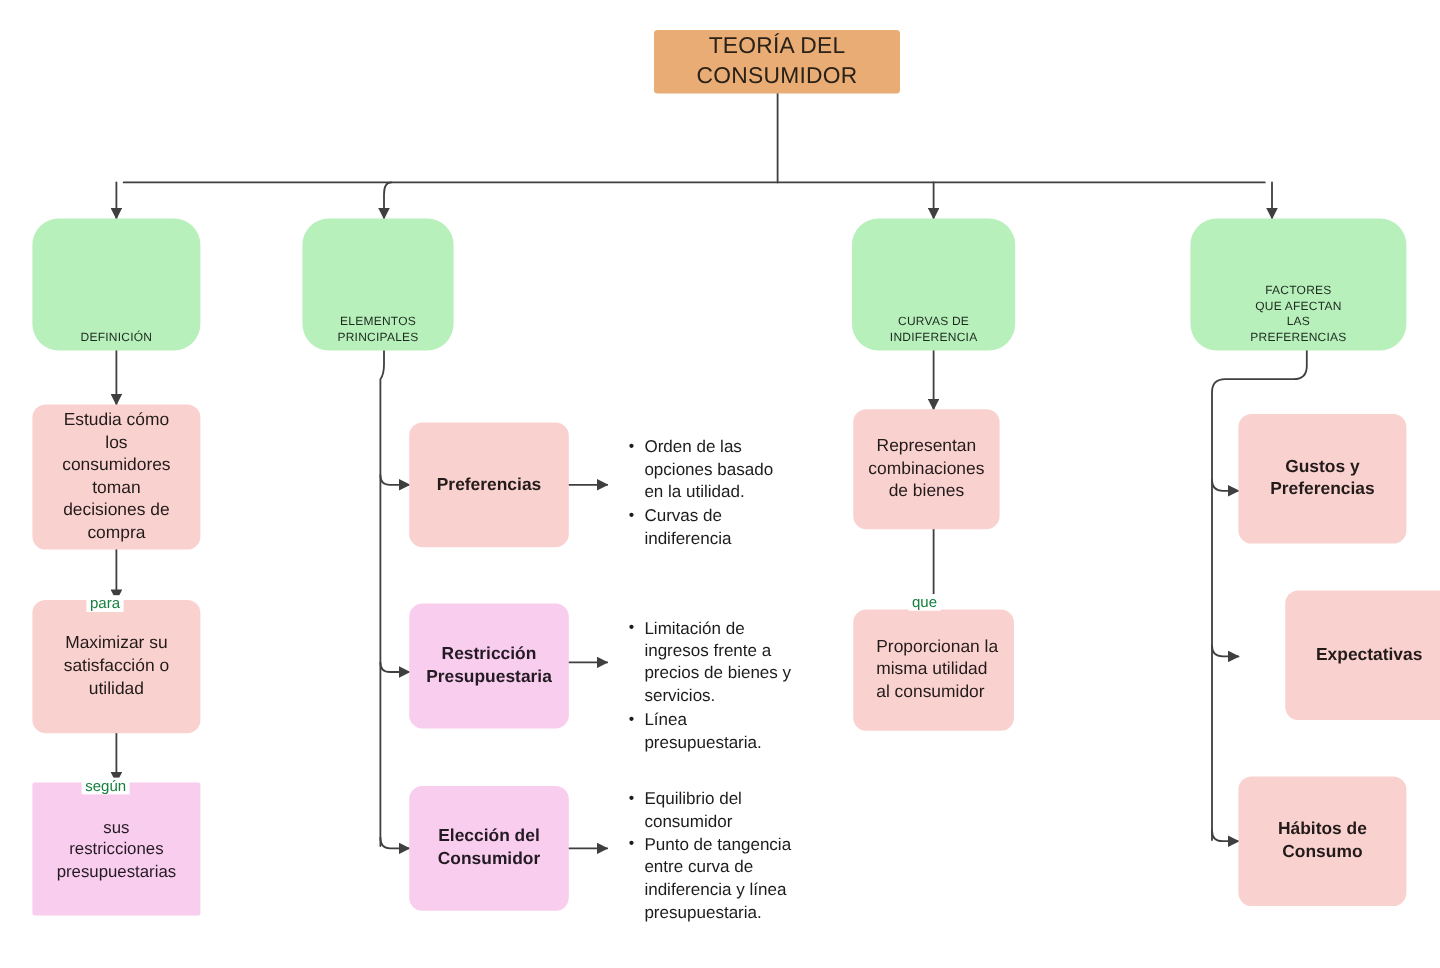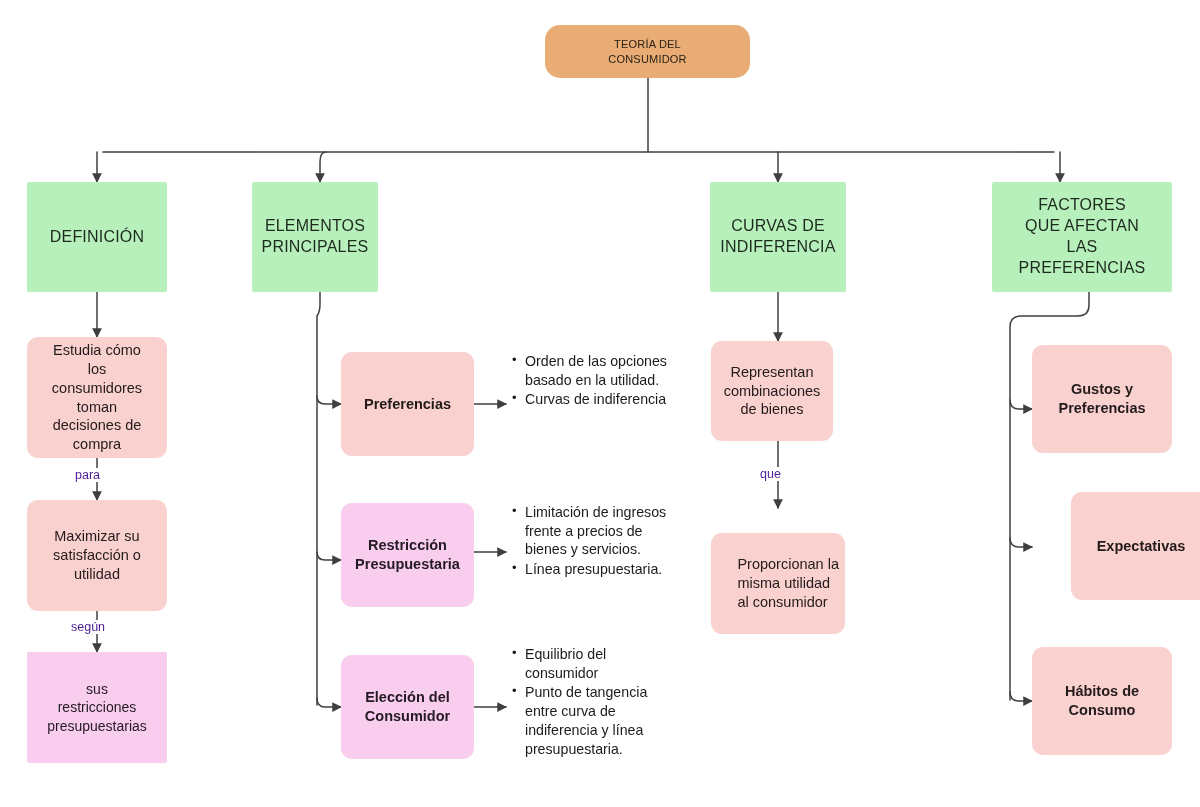--- a/index.html
+++ b/index.html
@@ -33,31 +33,32 @@
     align-items: center;
     justify-content: center;
     text-align: center;
     line-height: 1.30;
     white-space: pre-line;
     padding: 4px 6px;
     z-index: 2;
   }
   .root {
     background: #e8ac74;
-    border-radius: 15px;
-    font-size: 11px;
+    border-radius: 3px;
+    font-size: 19px;
     letter-spacing: .2px;
     color: #2a2118;
   }
   .main {
     background: #b8f0bc;
-    border-radius: 2px;
-    font-size: 16px;
+    border-radius: 22px;
+    font-size: 10px;
     letter-spacing: .2px;
     color: #1d2a1e;
+    align-items: flex-end;
   }
   .salmon {
     background: #f9d2d0;
     border-radius: 11px;
     font-size: 14.5px;
     color: #231a1a;
   }
   .magenta {
     background: #f9cdee;
     border-radius: 11px;
@@ -67,42 +68,42 @@
   .magenta-sq {
     background: #f9cdee;
     border-radius: 2px;
     font-size: 14px;
     color: #231a23;
   }
   .bold {
     font-weight: bold;
   }
   .leftish {
-    justify-content: flex-end;
+    justify-content: center;
     text-align: left;
-    margin-top: 25px;
   }
   .edge-label {
     position: absolute;
     font-size: 12.5px;
-    color: #4c1d95;
+    color: #15803d;
     background: #ffffff;
     padding: 0 3px;
     z-index: 3;
     white-space: nowrap;
+    margin-top: 28px;
   }
   .bullets {
     position: absolute;
     font-size: 14.2px;
     line-height: 1.32;
     color: #1c1c1c;
     z-index: 2;
   }
   .bullets ul {
-    margin: 0;
+    margin: 12px;
     padding: 0;
     list-style: none;
   }
   .bullets li {
     position: relative;
     padding-left: 13px;
     margin: 0 0 1px 0;
   }
   .bullets li:before {
     content: "\2022";

